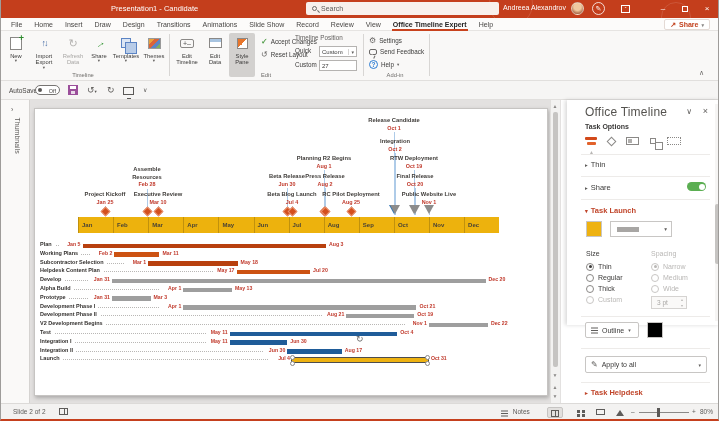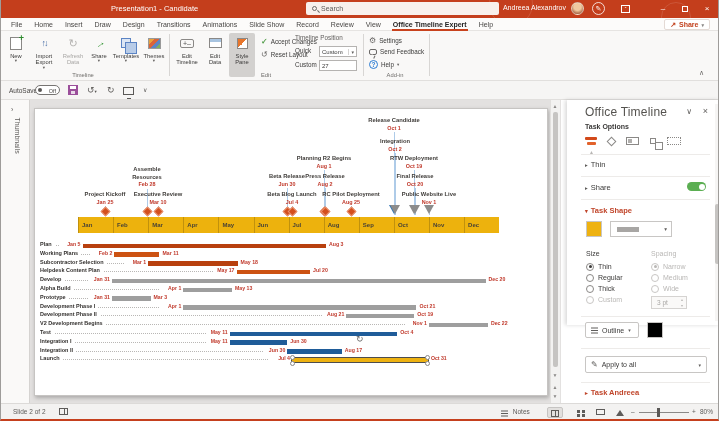--- a/index.html
+++ b/index.html
@@ -534,21 +534,21 @@
     </div>
     <div class="pdiv" style="top:76px;"></div>
     <div class="sectrow" style="top:83px;">
       <span class="arr">▸</span><span>Share</span>
     </div>
     <div class="toggle" style="right:14px;top:82px;">
         <span class="knob"></span>
       </div>
     <div class="pdiv" style="top:99px;"></div>
     <div class="sectrow sect-red" style="top:106px;">
-      <span class="arr">▾</span><span>Task Shape</span>
+      <span class="arr">▾</span><span>Task Launch</span>
     </div>
     <div class="swatch" style="left:19px;top:121px;width:16px;height:16px;background:#EEB211;"></div>
     <div class="dropbox" style="left:43px;top:121px;width:62px;height:16px;">
       <span class="greybar"></span>
       <span class="caret">▾</span>
     </div>
     <div class="plabel" style="left:19px;top:150px;">Size</div>
     <div class="plabel dim" style="left:84px;top:150px;">Spacing</div>
     <div style="position:absolute;left:19px;top:161px;">
         <div class="radio">
@@ -594,21 +594,21 @@
     </div>
     <div class="swatch" style="left:80px;top:222px;width:16px;height:16px;background:#000;"></div>
     <div class="pdiv" style="top:248px;"></div>
     <div class="pbtn" style="left:18px;top:256px;width:122px;height:17px;">
       <span style="font-size:8px;color:#5f5d5b;">✎</span>
       <span>Apply to all</span>
       <span style="margin-left:auto;font-size:5px;color:#5f5d5b;">▾</span>
     </div>
     <div class="pdiv" style="top:282px;"></div>
     <div class="sectrow sect-red" style="top:288px;">
-      <span class="arr">▸</span><span>Task Andreea</span>
+      <span class="arr">▸</span><span>Task Helpdesk</span>
     </div>
     <div class="pscroll">
       <div class="vs-thumb" style="top:100px;height:60px;"></div>
     </div>
   </div>
 
   <div class="statusbar">
     <div class="sb-item" style="left:12px;">Slide 2 of 2</div>
     <div class="sb-item" style="left:58px;top:3px;"><span class="ic-book"></span></div>
     <div class="sb-item" style="left:500px;">

